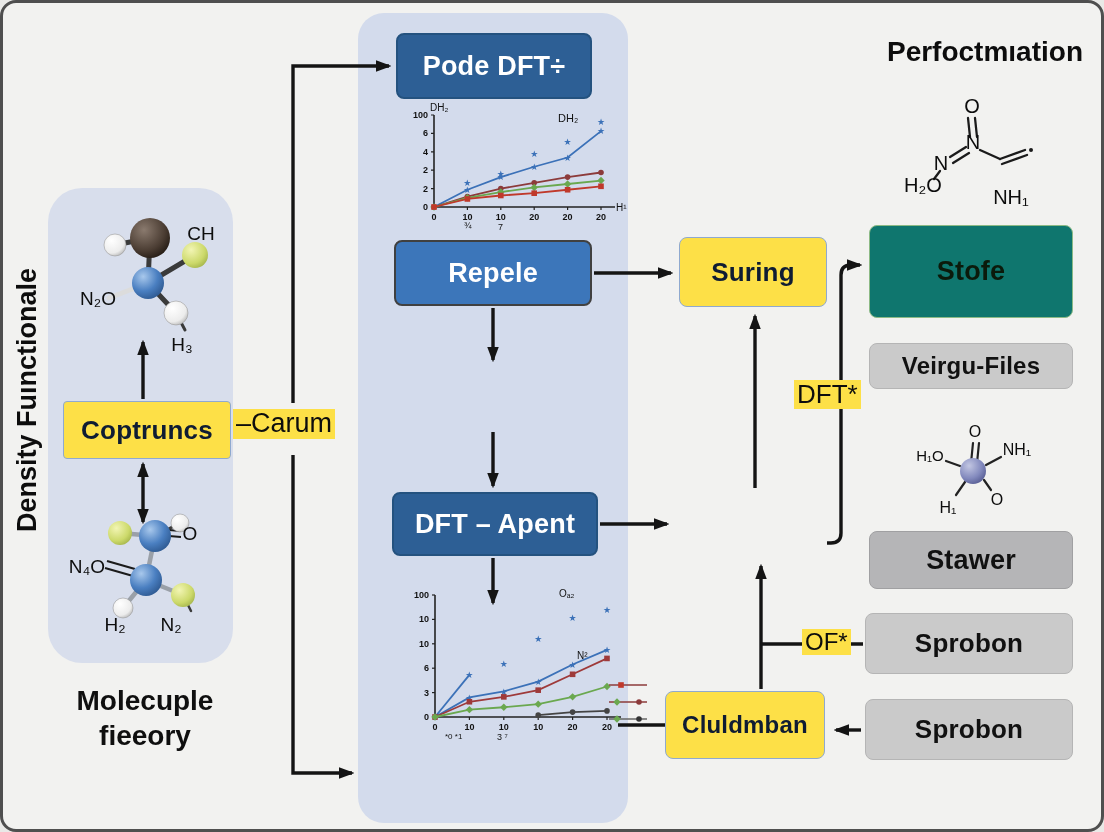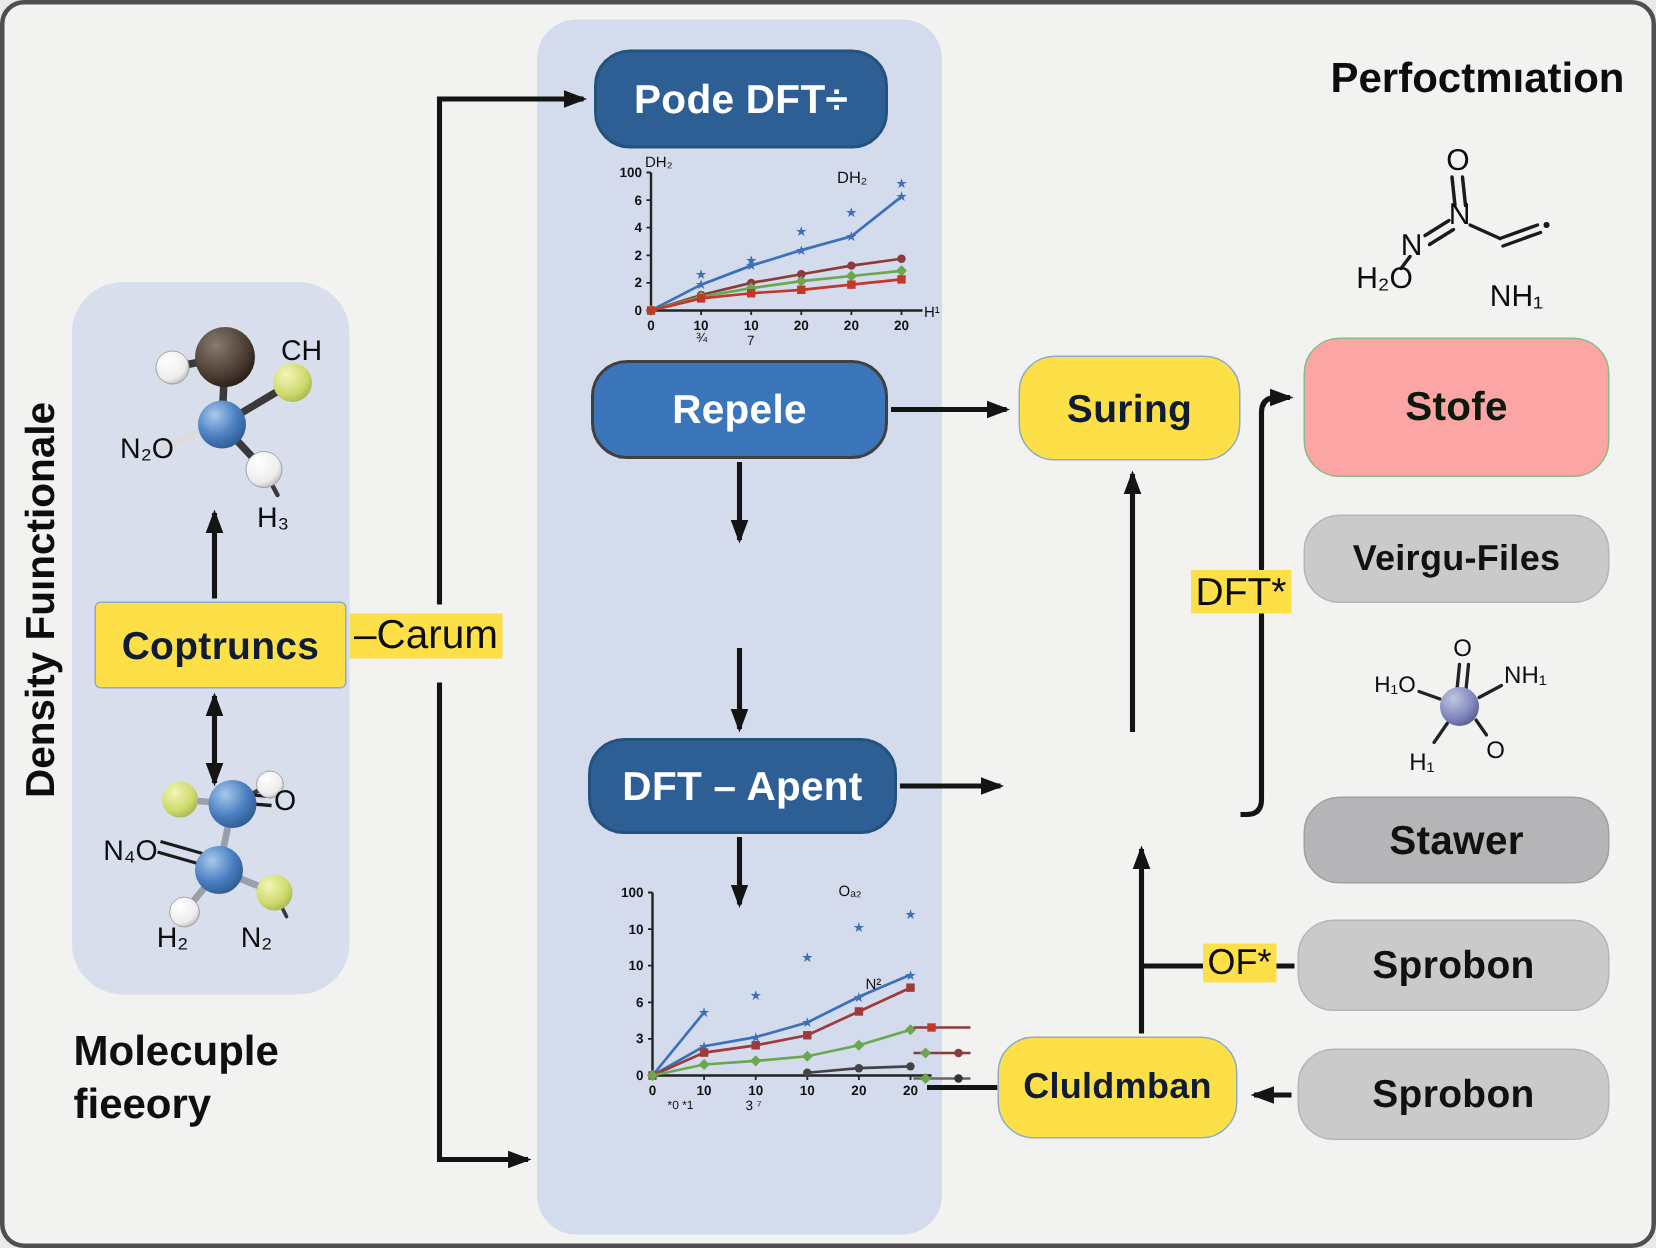--- a/index.html
+++ b/index.html
@@ -1,38 +1,38 @@
 <!DOCTYPE html>
 <html><head>
 <meta charset="utf-8">
 <style>
   *{margin:0;padding:0;box-sizing:border-box}
   body{background:#e9e9e7;font-family:"Liberation Sans",sans-serif}
   .page{position:relative;width:1104px;height:832px;background:#f2f2f0;
         border:3px solid #4f4f4f;border-radius:16px;overflow:hidden}
   .panel{position:absolute;z-index:1}
   .box{position:absolute;display:flex;align-items:center;justify-content:center;
-       font-weight:700;z-index:10;border-radius:24px;letter-spacing:.2px}
+       font-weight:700;z-index:10;border-radius:8px;letter-spacing:.2px}
   .darkblue{background:#2d5f95;color:#fff;font-size:27px;border:2px solid #24527f}
   .medblue{background:#3c76ba;color:#fff;font-size:27px;border:2px solid #404040}
   .lightblue{background:#fde047;color:#0f1c33;font-size:26px;border:1px solid #8fa9cf}
-  .green{background:#fca5a5;color:#0b1a0b;font-size:27px;border:1px solid #8cba85}
+  .green{background:#0f766e;color:#0b1a0b;font-size:27px;border:1px solid #8cba85}
   .gray{background:#cacaca;color:#111;font-size:26px;border:1px solid #b5b5b5}
   .darkgray{background:#b5b5b7;color:#111;font-size:27px;border:1px solid #a0a0a2}
   .cover-label{position:absolute;z-index:12;background:#fde047;font-weight:400;
                color:#0d0d0d;padding:0 3px;line-height:1.1}
   svg.layer{position:absolute;left:0;top:0;z-index:6;pointer-events:none}
   svg.mol{position:absolute;z-index:10}
   svg.chart{position:absolute;z-index:10}
   .title{position:absolute;font-weight:700;color:#0d0d0d;z-index:10}
   .vlabel{position:absolute;left:4px;top:222px;height:350px;width:40px;display:flex;
           align-items:center;justify-content:center;z-index:10}
   .vlabel span{writing-mode:vertical-rl;transform:rotate(180deg);font-weight:700;
                font-size:27px;color:#0d0d0d;white-space:nowrap}
-  .caption{position:absolute;left:46px;top:680px;width:192px;text-align:left;
+  .caption{position:absolute;left:46px;top:680px;width:192px;text-align:center;
            font-weight:700;font-size:28px;color:#0f0f0f;line-height:1.25;z-index:10}
   .mol text{font-family:"Liberation Sans",sans-serif}
 </style>
 </head>
 <body>
 
 <div class="page">
 
   <svg width="0" height="0" style="position:absolute">
     <defs>
@@ -168,21 +168,21 @@
 
 
   <div class="box lightblue" style="left:662px;top:688px;width:160px;height:68px;font-size:24px">
     <span>Cluldmban</span>
     </div>
 
   <div class="box green" style="left:866px;top:222px;width:204px;height:93px">
     <span>Stofe</span>
     </div>
 
-  <div class="box gray" style="left:866px;top:340px;width:204px;height:59px;font-size:24px">
+  <div class="box gray" style="left:866px;top:340px;width:204px;height:46px;font-size:24px">
     <span>Veirgu-Files</span>
     </div>
 
   <div class="box darkgray" style="left:866px;top:528px;width:204px;height:58px">
     <span>Stawer</span>
     </div>
 
   <div class="box gray" style="left:862px;top:610px;width:208px;height:61px">
     <span>Sprobon</span>
     </div>

